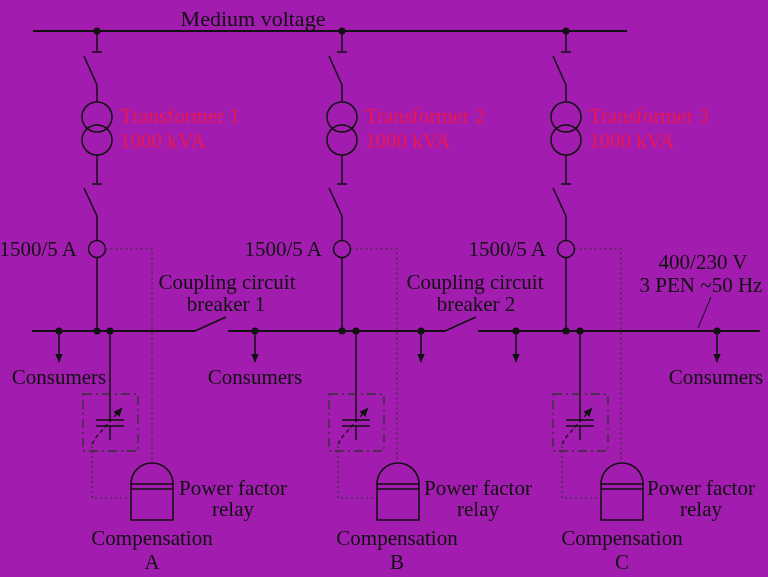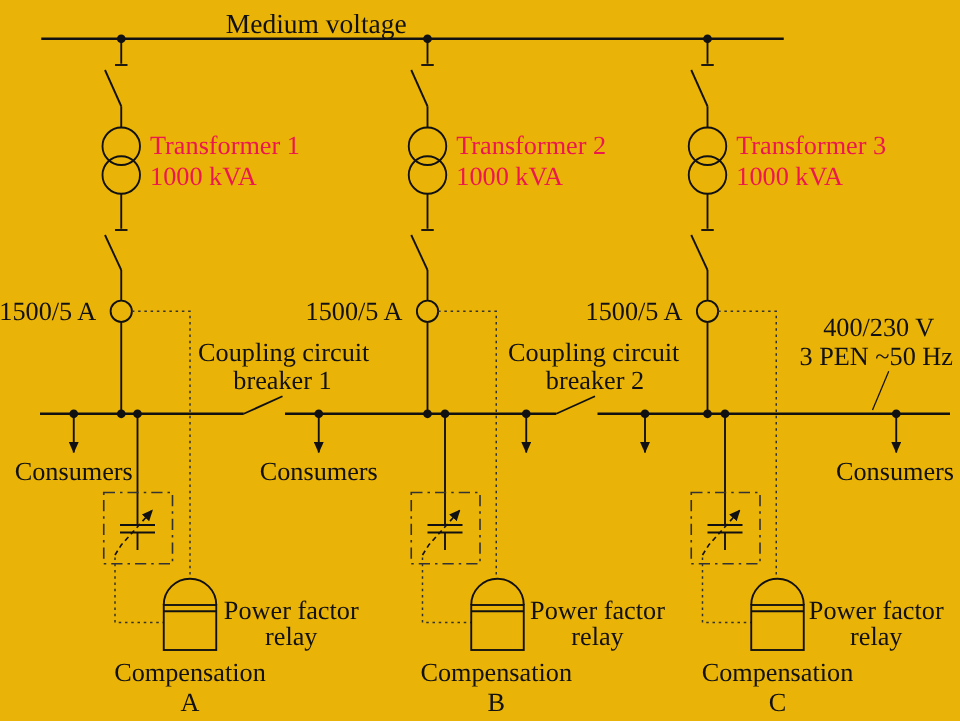--- a/index.html
+++ b/index.html
@@ -1,16 +1,16 @@
 <!DOCTYPE html>
 <html><head>
 <meta charset="utf-8">
 <style>
   html,body{margin:0;padding:0;background:#f8f8f8;}
-  .stage{position:relative;width:768px;height:577px;background:#eab308;overflow:hidden;text-align:center;}
+  .stage{position:relative;width:768px;height:577px;background:#a21caf;overflow:hidden;text-align:center;}
   svg{display:block;}
   text{font-family:"Liberation Serif","DejaVu Serif",serif;fill:#111;}
   .lbl{font-size:21px;}
   .title{font-size:22px;}
   .red{fill:#ec174f;}
   .wire{stroke:#111;stroke-width:1.5;fill:none;}
   .bus{stroke:#111;stroke-width:2;fill:none;}
   .sym{stroke:#111;stroke-width:1.5;fill:none;}
   .dot{fill:#111;stroke:none;}
   .dotted{stroke:#333;stroke-width:1.2;stroke-dasharray:2 3;fill:none;}

